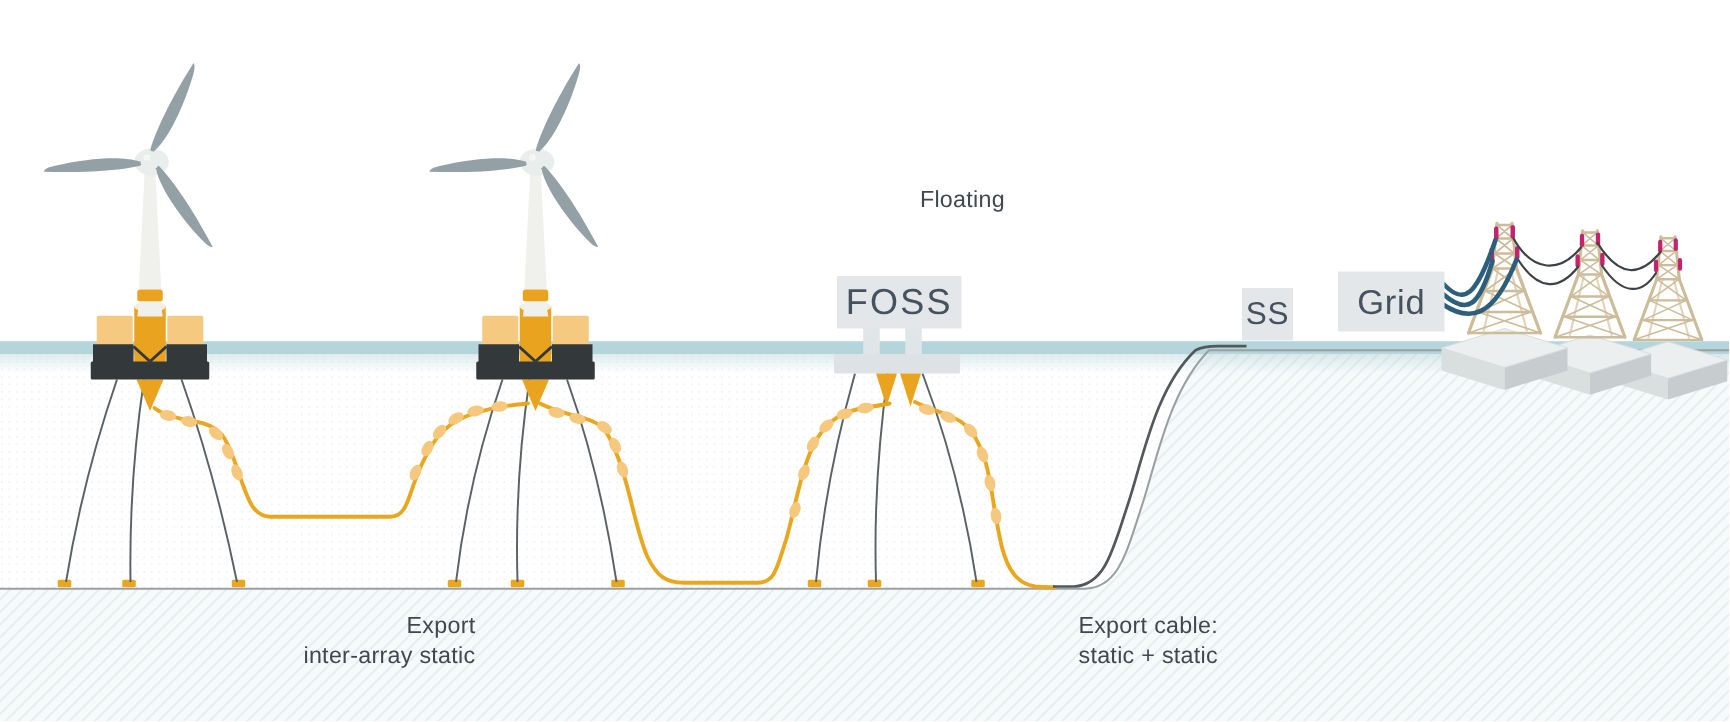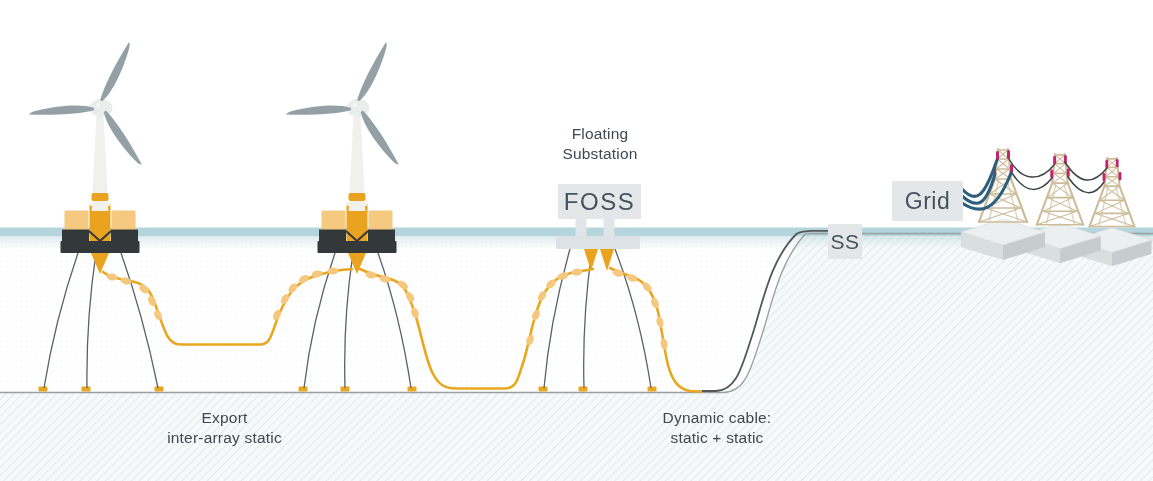--- a/index.html
+++ b/index.html
@@ -34,21 +34,21 @@
   .pyl{stroke:var(--c-pylon-beige);fill:none;stroke-linecap:round;}
   .pylb{stroke:var(--c-pylon-beige-light);fill:none;stroke-width:1.5;}
   .ins{fill:var(--c-insulator-pink);}
   .bluec{stroke:var(--c-grid-cable-blue);stroke-width:3.1;fill:none;stroke-linecap:round;}
   .blkc{stroke:#3e4346;stroke-width:1.5;fill:none;stroke-linecap:round;}
   .padtop{fill:#ecefef;stroke:#d9dddf;stroke-width:.7;}
   .padl{fill:#d9dedf;} .padr{fill:#c7cdcf;}
   
   .gbox{position:absolute;background:var(--c-box-fill);color:var(--c-box-text);
         display:flex;align-items:center;justify-content:center;letter-spacing:1.5px;}
-  .caption{position:absolute;text-align:center;color:var(--c-label-text);
+  .caption{position:absolute;text-align:right;color:var(--c-label-text);
            font-size:15.5px;line-height:19.5px;font-weight:500;letter-spacing:.2px;}
   .caption span{display:block;}
 </style>
 </head>
 <body>
 
 <div class="canvas">
 
 <svg class="scene" width="1153" height="481" viewBox="0 0 1153 481">
   <defs>
@@ -213,38 +213,37 @@
     <g class="bluec">
       <path d="M962,189 C976,204 984,198 997,160"></path>
       <path d="M962,196 C978,210 986,205 995,174"></path>
       <path d="M962,203 C980,215 996,212 1011,173"></path>
     </g>
   </g>
 </svg>
 
 <div class="caption" style="left:530px;top:124px;width:140px;">
   <span>Floating</span>
-  <span>Substation</span>
 </div>
 
 <div class="gbox" style="left:558px;top:184px;width:83px;height:35px;font-size:24px;text-align:right;">
   <span>FOSS</span>
 </div>
 
-<div class="gbox" style="left:828px;top:192px;width:34px;height:35px;font-size:21px;letter-spacing:.5px;margin-top:32px;">
+<div class="gbox" style="left:828px;top:192px;width:34px;height:35px;font-size:21px;letter-spacing:.5px;">
   <span>SS</span>
 </div>
 
 <div class="gbox" style="left:892px;top:181px;width:71px;height:40px;font-size:23px;letter-spacing:.5px;">
   <span>Grid</span>
 </div>
 
 <div class="caption" style="left:132px;top:408px;width:185px;">
   <span>Export</span>
   <span>inter-array static</span>
 </div>
 
 <div class="caption" style="left:622px;top:408px;width:190px;">
-  <span>Dynamic cable:</span>
+  <span>Export cable:</span>
   <span>static + static</span>
 </div>
 
 </div>
 
 </body></html>

